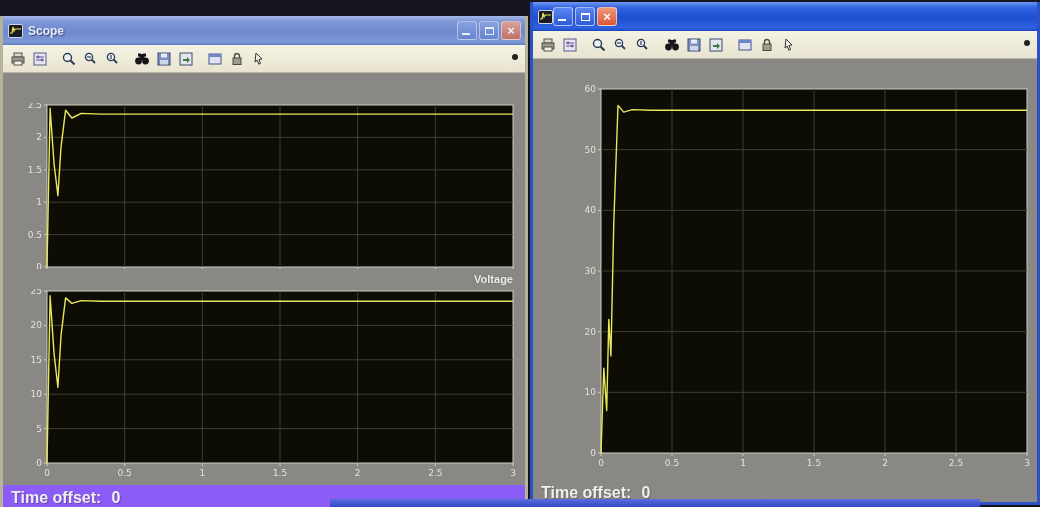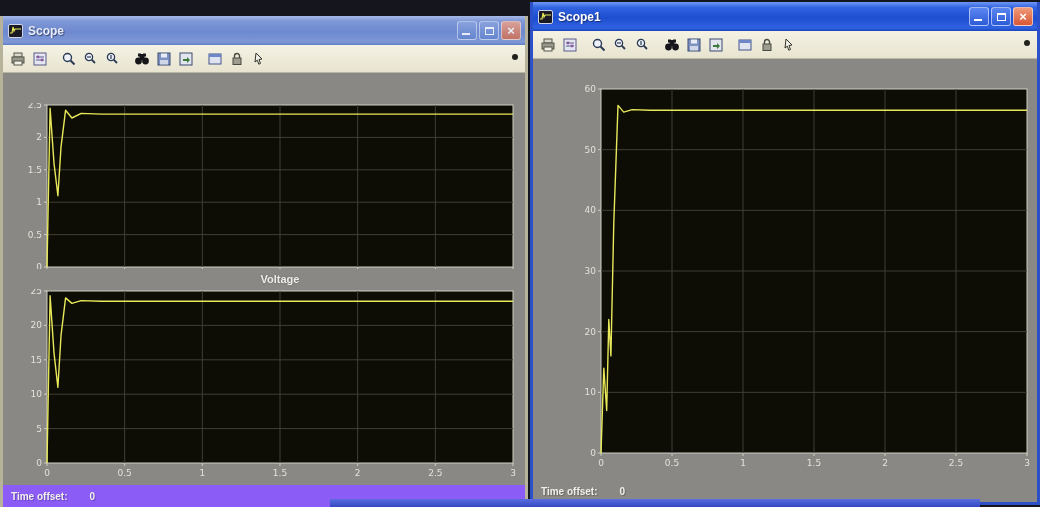--- a/index.html
+++ b/index.html
@@ -53,22 +53,22 @@
     border-radius:50%; background:#22221c; }
 
   
   .scope-body { position:relative; flex:1; background:#8a8884; }
   .plot-title { position:absolute; text-align:center; color:#ececec; font-size:11px;
     font-weight:bold; text-shadow:0 0 2px rgba(0,0,0,.25); }
   .chart { position:absolute; }
   .chart svg { display:block; }
   .tick-label { font-family:"DejaVu Sans",sans-serif; font-size:9px; fill:#e2e2dc; }
 
-  .statusbar { flex:0 0 22px; display:flex; align-items:center; padding:0 8px;
-    color:#f0f0ea; font-size:10px; font-weight:bold; gap:22px;
+  .statusbar { flex:0 0 22px; display:flex; align-items:flex-end; padding:0 8px;
+    color:#f0f0ea; font-size:16px; font-weight:bold; gap:10px;
     text-shadow:1px 1px 1px rgba(0,0,0,.25); }
 </style>
 </head>
 <body>
 
 <div class="desktop">
 
   <div class="window win-left">
     <div class="window-inner">
       <div class="titlebar">
@@ -201,21 +201,21 @@
               <line x1="32" y1="164" x2="32" y2="167" stroke="#cfcfc2"></line>
               <line x1="109.66666666666666" y1="164" x2="109.66666666666666" y2="167" stroke="#cfcfc2"></line>
               <line x1="187.33333333333331" y1="164" x2="187.33333333333331" y2="167" stroke="#cfcfc2"></line>
               <line x1="265" y1="164" x2="265" y2="167" stroke="#cfcfc2"></line>
               <line x1="342.66666666666663" y1="164" x2="342.66666666666663" y2="167" stroke="#cfcfc2"></line>
               <line x1="420.33333333333337" y1="164" x2="420.33333333333337" y2="167" stroke="#cfcfc2"></line>
               <line x1="498" y1="164" x2="498" y2="167" stroke="#cfcfc2"></line>
               <polyline points="32.0,164.0 35.1,5.2 39.0,60.3 42.9,92.7 46.0,44.1 50.6,7.2 56.9,15.0 66.2,10.4 86.4,11.1 125.2,11.1 187.3,11.1 265.0,11.1 342.7,11.1 420.3,11.1 498.0,11.1" fill="none" stroke="#e8e85a" stroke-width="1.4" stroke-linejoin="round"></polyline>
             </svg>
           </div>
-        <div class="plot-title" style="left:44px; width:466px; top:200px;">Voltage</div>
+        <div class="plot-title" style="left:44px; width:466px; top:200px;text-align:right;">Voltage</div>
         <div class="chart" style="left:12px; top:216px; width:502px; height:194px;">
             <svg width="502" height="194" xmlns="http://www.w3.org/2000/svg">
               <rect x="32" y="2" width="466" height="172" fill="#0d0d06" stroke="#cfcfc2" stroke-width="1"></rect>
               <line x1="109.66666666666666" y1="2" x2="109.66666666666666" y2="174" stroke="#3f3f33" stroke-width="1"></line>
               <line x1="187.33333333333331" y1="2" x2="187.33333333333331" y2="174" stroke="#3f3f33" stroke-width="1"></line>
               <line x1="265" y1="2" x2="265" y2="174" stroke="#3f3f33" stroke-width="1"></line>
               <line x1="342.66666666666663" y1="2" x2="342.66666666666663" y2="174" stroke="#3f3f33" stroke-width="1"></line>
               <line x1="420.33333333333337" y1="2" x2="420.33333333333337" y2="174" stroke="#3f3f33" stroke-width="1"></line>
               <line x1="32" y1="139.6" x2="498" y2="139.6" stroke="#3f3f33" stroke-width="1"></line>
               <line x1="32" y1="105.2" x2="498" y2="105.2" stroke="#3f3f33" stroke-width="1"></line>
@@ -260,21 +260,20 @@
   </div>
 
   <div class="window win-right">
     <div class="window-inner">
       <div class="titlebar">
         <span class="scope-app-icon">
           <svg width="11" height="9" viewBox="0 0 11 9">
               <polyline points="0,7 2,7 3,1 4,5 5,3 11,3" fill="none" stroke="#e8e85a" stroke-width="1.2"></polyline>
             </svg>
         </span>
-        <span class="title-text">Scope1</span>
         <span class="win-controls">
           <span class="wbtn">
               <span class="glyph-min"></span>
             </span>
           <span class="wbtn">
               <span class="glyph-max"></span>
             </span>
           <span class="wbtn close">
               <span class="glyph-close">×</span>
             </span>

